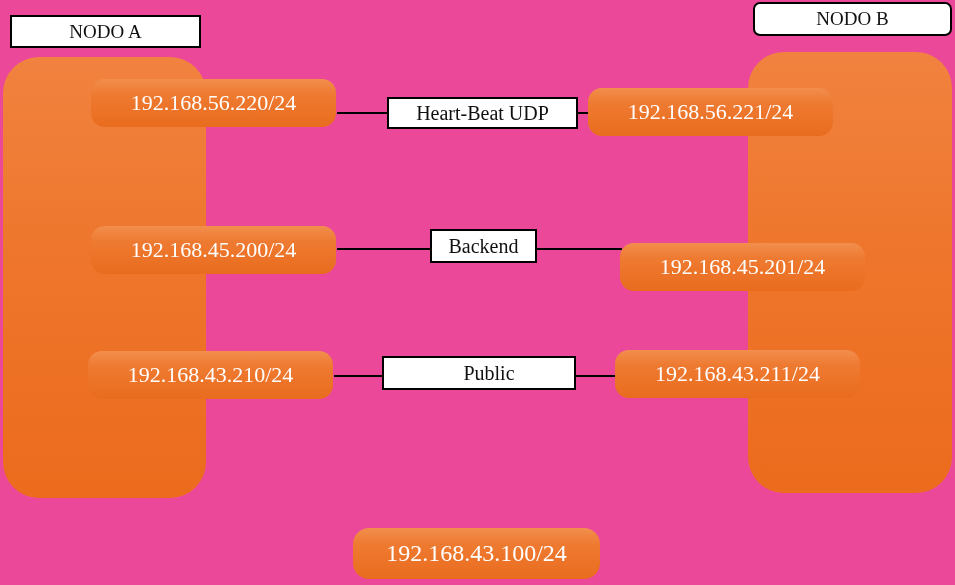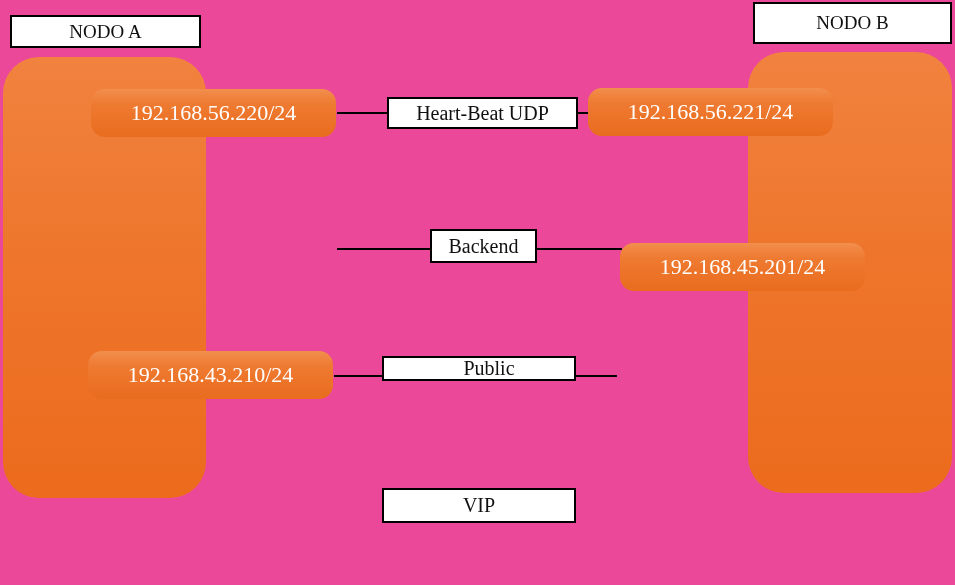--- a/index.html
+++ b/index.html
@@ -31,42 +31,42 @@
     border: 2px solid #000000;
     box-sizing: border-box;
     display: flex;
     align-items: center;
     justify-content: center;
     color: #101010;
     font-size: 20px;
     white-space: nowrap;
   }
   .node-a-title { left: 10px;  top: 15px; width: 191px; height: 33px; font-size: 19px; }
-  .node-b-title { left: 753px; top: 2px;  width: 199px; height: 42px; font-size: 19px; }
+  .node-b-title { left: 753px; top: 2px;  width: 199px; height: 34px; font-size: 19px; border-radius: 7px; }
   .lbl-link-0 { left: 387px; top: 97px;  width: 191px; height: 32px; }
   .lbl-link-1 { left: 430px; top: 229px; width: 107px; height: 34px; }
-  .lbl-link-2 { left: 382px; top: 356px; width: 194px; height: 25px; padding-left: 20px; }
+  .lbl-link-2 { left: 382px; top: 356px; width: 194px; height: 34px; padding-left: 20px; }
   .lbl-vip    { left: 382px; top: 488px; width: 194px; height: 35px; }
 
   
   .pill {
     position: absolute;
     width: 245px;
     height: 48px;
     border-radius: 14px;
     background: linear-gradient(180deg, #F28E4D 0%, #EE7A31 32%, #E96C1E 100%);
     display: flex;
     align-items: center;
     justify-content: center;
     color: #FFFFFF;
     font-size: 22px;
     white-space: nowrap;
     z-index: 3;
   }
-  .pill-l1 { left: 91px;  top: 89px;  }
+  .pill-l1 { left: 91px;  top: 79px;  }
   .pill-l2 { left: 91px;  top: 226px; }
   .pill-l3 { left: 88px;  top: 351px; text-align: right; }
   .pill-r1 { left: 588px; top: 88px;  }
   .pill-r2 { left: 620px; top: 227px; margin-top: 16px; }
   .pill-r3 { left: 615px; top: 350px; }
   .pill-vip {
     left: 353px; top: 528px;
     width: 247px; height: 51px;
     font-size: 24px;
     border-radius: 16px;
@@ -105,20 +105,22 @@
   <div class="line line-l2"></div>
   <div class="line line-r2"></div>
   <div class="line line-l3"></div>
   <div class="line line-r3"></div>
 
   <div class="white-box lbl-link-0">Heart-Beat UDP</div>
   <div class="white-box lbl-link-1">Backend</div>
   <div class="white-box lbl-link-2">Public</div>
 
   <div class="pill pill-l1">192.168.56.220/24</div>
+  <div class="pill pill-l2">192.168.45.200/24</div>
   <div class="pill pill-l3">192.168.43.210/24</div>
 
   <div class="pill pill-r1">192.168.56.221/24</div>
   <div class="pill pill-r2">192.168.45.201/24</div>
+  <div class="pill pill-r3">192.168.43.211/24</div>
 
-  <div class="white-box lbl-vip">VIP</div>
+  <div class="pill pill-vip">192.168.43.100/24</div>
 
 </div>
 
 </body></html>

